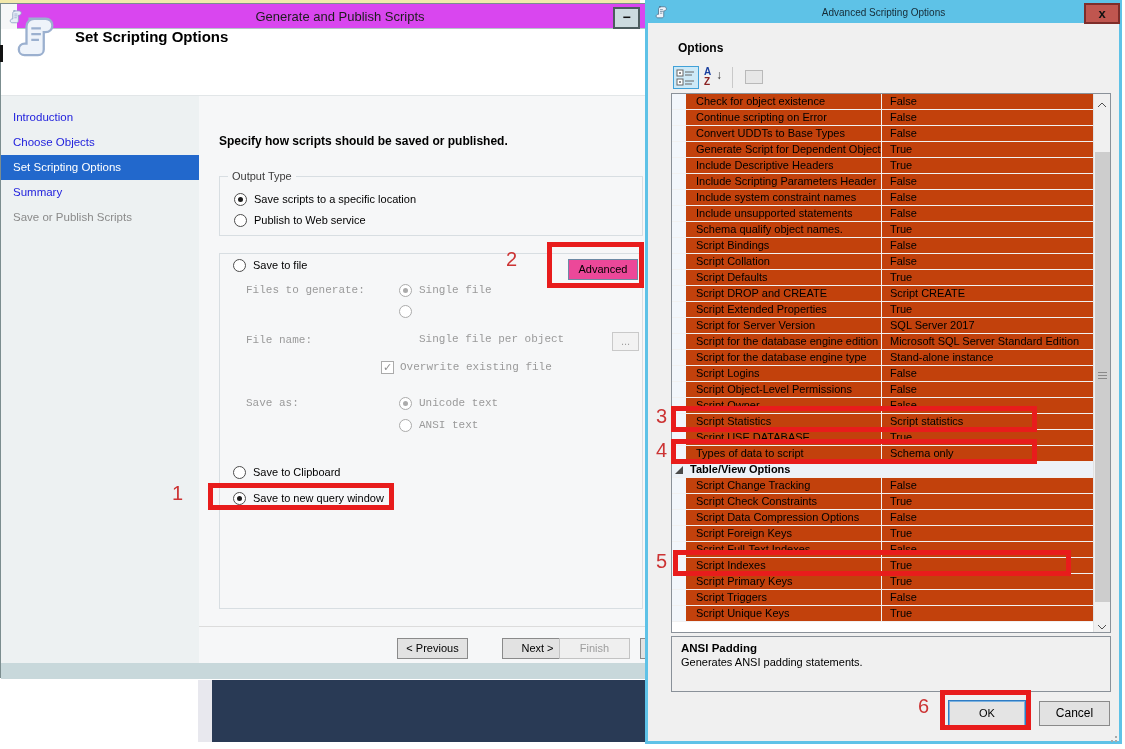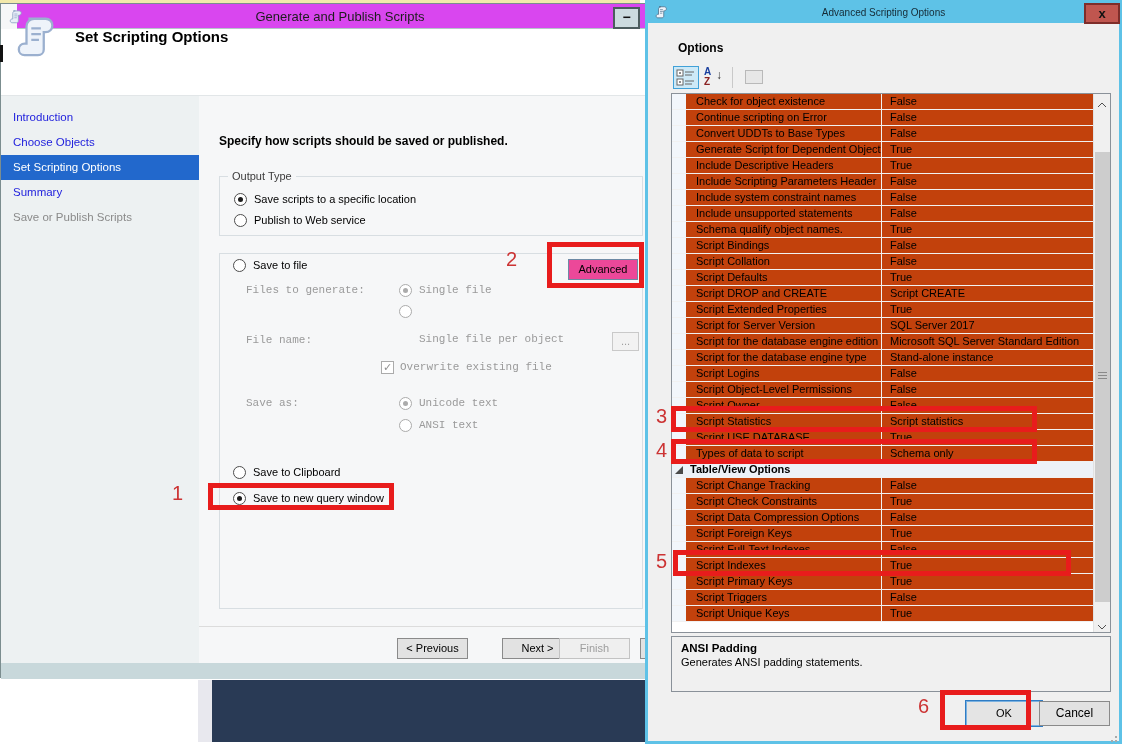--- a/index.html
+++ b/index.html
@@ -87,21 +87,21 @@
   .pg-scroll { position:absolute; right:0; top:0; width:17px; height:538px; background:#f0f0f0; border-left:1px solid #e2e2e2; }
   .pg-up, .pg-down { position:absolute; left:0; width:17px; height:16px; background:#f0f0f0; text-align:center; }
   .pg-up { top:0; } .pg-down { bottom:0; }
   .pg-thumb { position:absolute; left:1px; top:58px; width:15px; height:450px; background:#cdcdcd; }
   .pg-grip { position:absolute; left:3px; top:220px; width:9px; height:8px; background:repeating-linear-gradient(#8a8a8a 0 1px, transparent 1px 3px); }
 
   .desc-panel { left:23px; top:633px; width:440px; height:56px; background:#f0f0f0; border:1px solid #8a9199; padding:5px 9px; }
   .desc-title { font-size:11.5px; font-weight:bold; color:#000; }
   .desc-text { font-size:11px; color:#000; margin-top:2px; }
 
-  .btn-ok { left:317px; top:697px; width:78px; height:27px; line-height:24px; background:#e4e4e4; border:1px solid #2f7cc4; box-shadow:inset 0 0 0 1px #7ab1e0; }
+  .btn-ok { left:300px; top:697px; width:78px; height:27px; line-height:24px; background:#e4e4e4; border:1px solid #2f7cc4; box-shadow:inset 0 0 0 1px #7ab1e0; }
   .btn-cancel { left:391px; top:698px; width:71px; height:25px; line-height:22px; font-size:12px; }
   .resize-grip { left:460px; top:730px; width:10px; height:10px; }
 
   
   .anno-box { position:absolute; border:5px solid #e81c1c; background:transparent; z-index:9; }
   .anno-num { position:absolute; color:#cc3434; font-size:20px; z-index:9; }
   .b1 { left:208px; top:483px; width:186px; height:27px; }
   .b2 { left:547px; top:242px; width:97px; height:46px; }
   .b3 { left:671px; top:406px; width:366px; height:26px; }
   .b4 { left:671px; top:439px; width:366px; height:25px; }

